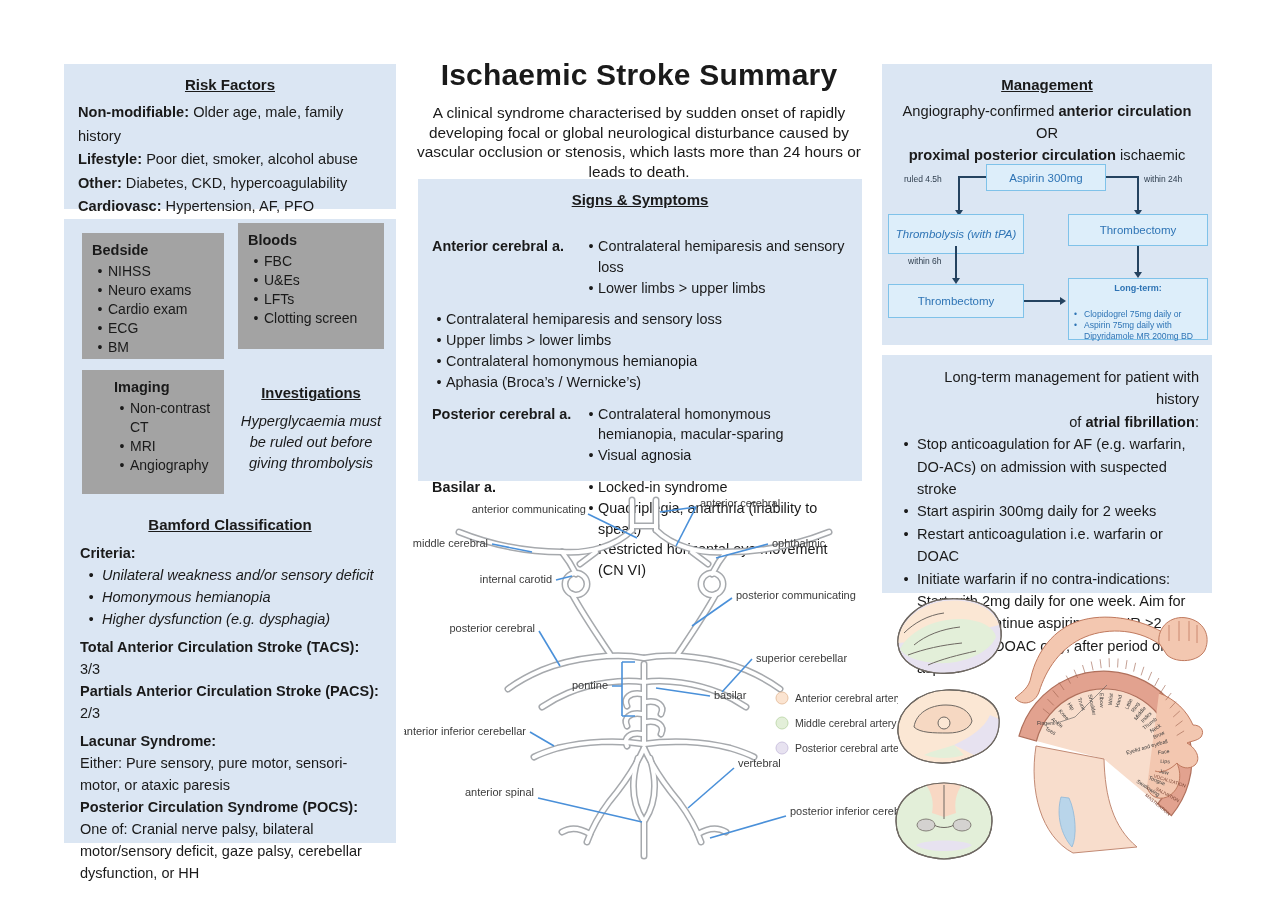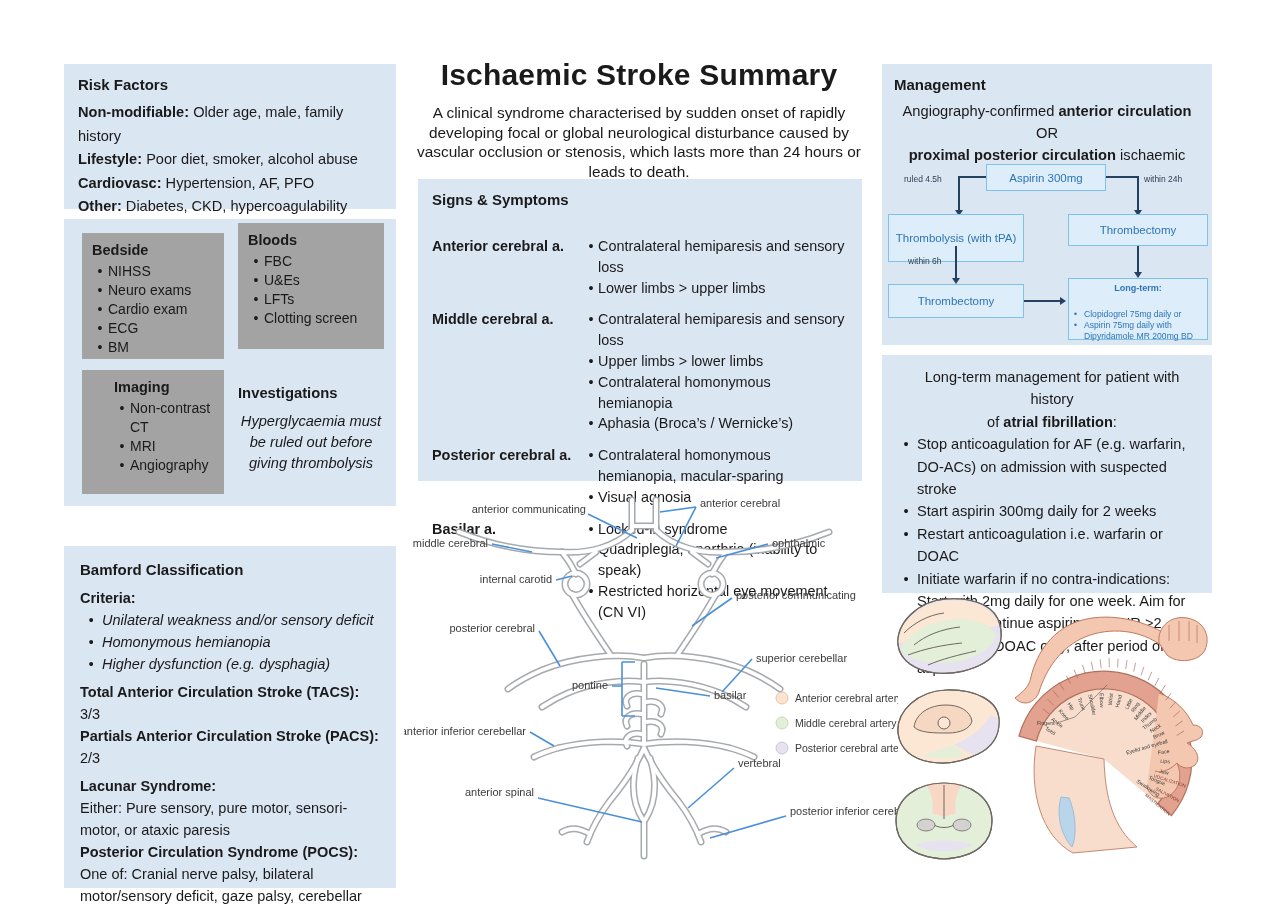--- a/index.html
+++ b/index.html
@@ -1,34 +1,34 @@
 <!DOCTYPE html>
 <html><head>
 <meta charset="utf-8">
 <style>
   html,body{margin:0;padding:0;background:#fff;}
   .page{position:relative;width:1280px;height:905px;background:#ffffff;
         font-family:"Liberation Sans",sans-serif;color:#1a1a1a;overflow:hidden;}
   .panel{position:absolute;background:#dbe6f3;box-sizing:border-box;}
   .inner-box{position:absolute;background:#a3a3a3;box-sizing:border-box;}
-  .hd{font-weight:bold;text-align:left;}
+  .hd{font-weight:bold;text-decoration:underline;text-align:center;}
   b{font-weight:bold;}
   
   .risk{left:64px;top:64px;width:332px;height:145px;padding:12px 14px 0 14px;font-size:14.6px;}
   .risk .hd{font-size:15px;margin-bottom:8px;}
   .risk-line{line-height:23.5px;}
   .inv-panel{left:64px;top:219px;width:332px;height:287px;}
   .ib-title{font-weight:bold;font-size:14.5px;margin-bottom:2px;}
   .ib{padding:8px 10px;font-size:14px;line-height:19px;}
   .blt{display:flex;}
   .blt .dot{width:16px;flex:0 0 16px;text-align:center;}
   .inv-cell{position:absolute;left:174px;top:166px;width:146px;text-align:center;}
   .inv-cell .hd{font-size:14.8px;margin-bottom:10px;}
   .inv-note{font-style:italic;font-size:14.6px;line-height:21px;}
-  .bamford{left:64px;top:546px;width:332px;height:342px;padding:13px 16px 0 16px;font-size:14.5px;line-height:22px;}
+  .bamford{left:64px;top:501px;width:332px;height:342px;padding:13px 16px 0 16px;font-size:14.5px;line-height:22px;}
   .bamford .hd{font-size:15px;margin-bottom:6px;}
   .bam-crit{font-style:italic;}
   .gap6{height:6px;}
   
   .title{position:absolute;left:404px;top:58px;width:470px;text-align:center;
          font-size:30px;font-weight:600;letter-spacing:0.2px;}
   .desc{position:absolute;left:400px;top:103px;width:478px;text-align:center;
         font-size:15.4px;line-height:19.6px;}
   .signs{left:418px;top:179px;width:444px;height:302px;padding:12px 14px 0 14px;}
   .signs .hd{font-size:15px;margin-bottom:28px;}
@@ -51,36 +51,36 @@
            border-right:4px solid transparent;border-top:6px solid #24425f;}
   .fa-right{position:absolute;width:0;height:0;border-top:4px solid transparent;
             border-bottom:4px solid transparent;border-left:6px solid #24425f;}
   .fsmall{position:absolute;font-size:8.5px;color:#2f3e4e;}
   .flong{position:absolute;background:#ddeefa;border:1.5px solid #7fc2e9;box-sizing:border-box;
          color:#2e74b5;font-size:8.6px;line-height:11px;padding:4px 5px;}
   .flong .lt-hd{font-weight:bold;text-align:center;font-size:9px;margin-bottom:15px;}
   .flong .lt-row{display:flex;}
   .flong .lt-row .dot{flex:0 0 10px;text-align:left;}
   .af{left:882px;top:355px;width:330px;height:238px;padding:11px 13px 0 13px;font-size:14.6px;line-height:22.4px;}
-  .af-head{text-align:center;margin-left:10px;}
+  .af-head{text-align:right;margin-left:10px;}
   .af .blt .dot{flex:0 0 22px;}
   
   .brains{position:absolute;left:884px;top:593px;width:330px;height:280px;}
 </style>
 </head>
 <body>
 
 <div class="page">
 
   <div class="panel risk">
     <div class="hd">Risk Factors</div>
     <div class="risk-line"><b>Non-modifiable:</b><span> Older age, male, family history</span></div>
     <div class="risk-line"><b>Lifestyle:</b><span> Poor diet, smoker, alcohol abuse</span></div>
+    <div class="risk-line"><b>Other:</b><span> Diabetes, CKD, hypercoagulability</span></div>
     <div class="risk-line"><b>Cardiovasc:</b><span> Hypertension, AF, PFO</span></div>
-    <div class="risk-line"><b>Other:</b><span> Diabetes, CKD, hypercoagulability</span></div>
   </div>
 
   <div class="panel inv-panel">
     <div class="inner-box ib" style="left:18px;top:14px;width:142px;height:126px;">
       <div class="ib-title">Bedside</div>
       <div class="blt">
           <span class="dot">•</span>
           <span>NIHSS</span>
         </div>
       <div class="blt">
@@ -177,21 +177,20 @@
             <span class="dot" style="flex:0 0 14px;">•</span>
             <span>Contralateral hemiparesis and sensory loss</span>
           </div>
         <div class="blt">
             <span class="dot" style="flex:0 0 14px;">•</span>
             <span>Lower limbs &gt; upper limbs</span>
           </div>
       </div>
     </div>
     <div class="sgrow">
-      <div class="sgart">Middle cerebral a.</div>
       <div class="sgsym">
         <div class="blt">
             <span class="dot" style="flex:0 0 14px;">•</span>
             <span>Contralateral hemiparesis and sensory loss</span>
           </div>
         <div class="blt">
             <span class="dot" style="flex:0 0 14px;">•</span>
             <span>Upper limbs &gt; lower limbs</span>
           </div>
         <div class="blt">
@@ -365,21 +364,21 @@
     <div class="flow">
       <div class="fbox" style="left:104px;top:100px;width:120px;height:27px;">Aspirin 300mg</div>
       <div class="fline" style="left:76px;top:112px;width:28px;height:2px;"></div>
       <div class="fline" style="left:76px;top:112px;width:2px;height:34px;"></div>
       <div class="fa-down" style="left:73px;top:146px;"></div>
       <div class="fline" style="left:224px;top:112px;width:33px;height:2px;"></div>
       <div class="fline" style="left:255px;top:112px;width:2px;height:34px;"></div>
       <div class="fa-down" style="left:252px;top:146px;"></div>
       <div class="fsmall" style="left:22px;top:110px;">ruled 4.5h</div>
       <div class="fsmall" style="left:262px;top:110px;">within 24h</div>
-      <div class="fbox" style="left:6px;top:150px;width:136px;height:48px;">Thrombolysis (with tPA)</div>
+      <div class="fbox" style="left:6px;top:150px;width:136px;height:40px;font-style:italic;">Thrombolysis (with tPA)</div>
       <div class="fbox" style="left:186px;top:150px;width:140px;height:32px;">Thrombectomy</div>
       <div class="fline" style="left:73px;top:182px;width:2px;height:32px;"></div>
       <div class="fa-down" style="left:70px;top:214px;"></div>
       <div class="fsmall" style="left:26px;top:192px;">within 6h</div>
       <div class="fline" style="left:255px;top:182px;width:2px;height:26px;"></div>
       <div class="fa-down" style="left:252px;top:208px;"></div>
       <div class="fbox" style="left:6px;top:220px;width:136px;height:34px;">Thrombectomy</div>
       <div class="fline" style="left:142px;top:236px;width:36px;height:2px;"></div>
       <div class="fa-right" style="left:178px;top:233px;"></div>
       <div class="flong" style="left:186px;top:214px;width:140px;height:62px;">

